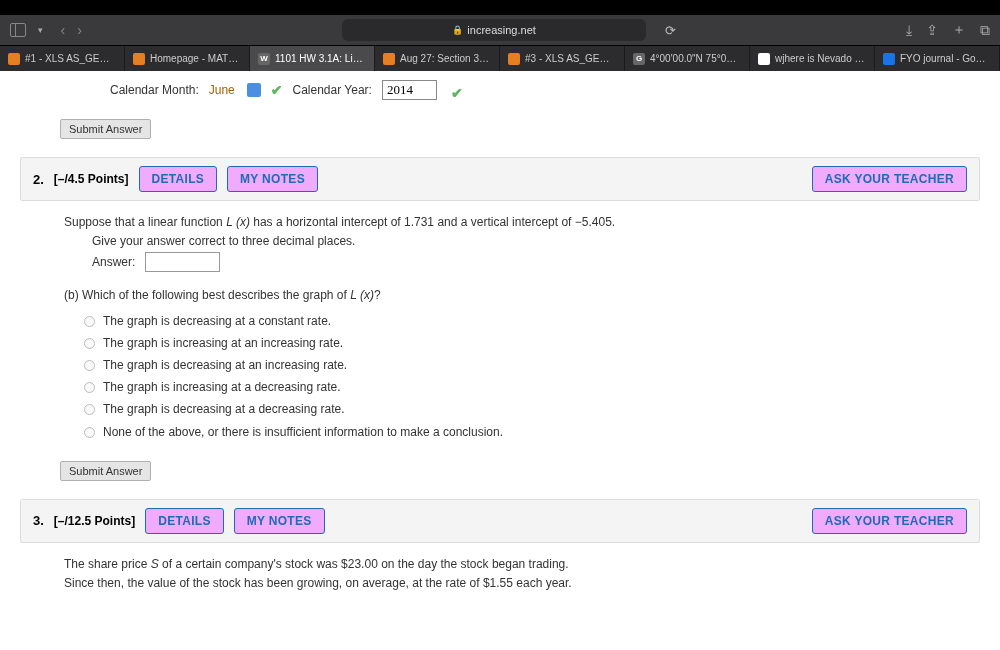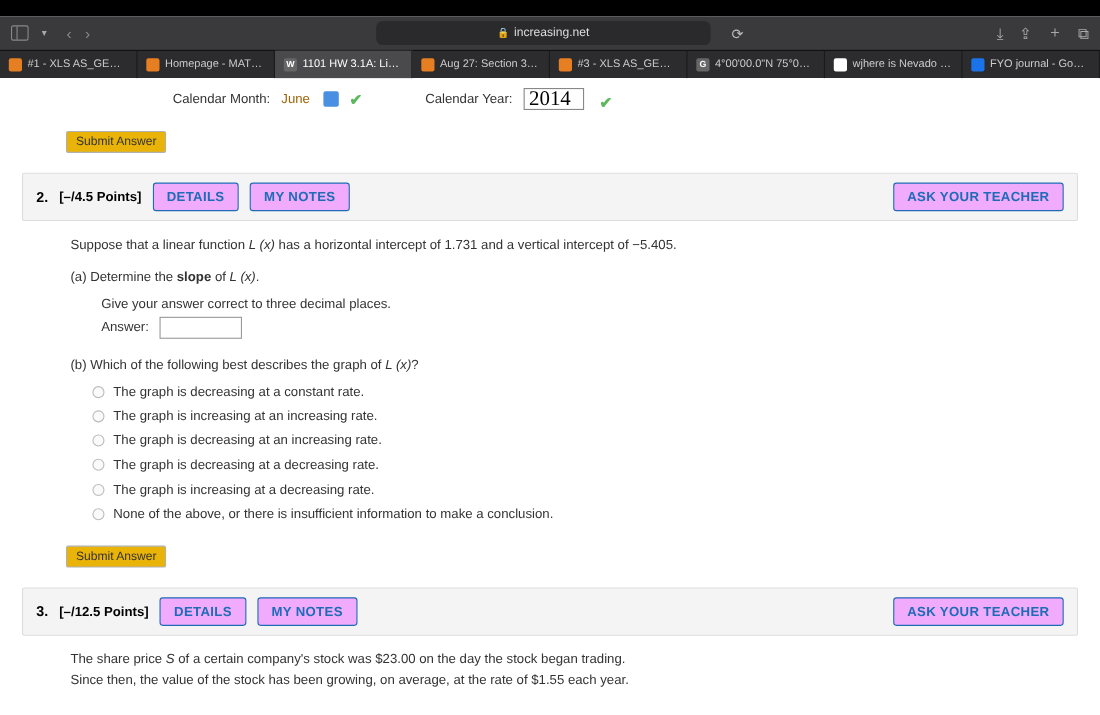--- a/index.html
+++ b/index.html
@@ -28,28 +28,28 @@
   .fav-gray { background:#666; color:#fff; }
   .fav-white { background:#fff; }
   .fav-blue { background:#1a73e8; }
   .tab-label { overflow:hidden; text-overflow:ellipsis; }
   
   
   .page { background:#fff; padding: 0 0 20px 0; }
   .content-pad { padding: 0 20px; }
   
   .inline-row { display:flex; align-items:center; gap:10px; padding: 8px 0 10px 90px; font-size:12px; color:#333; }
-  .label-txt { color:#333;margin-left:47px; }
+  .label-txt { color:#333; }
   .month-val { color:#a16207; margin-right:2px; }
   .blue-sq { width:14px; height:14px; background:#4a90e2; border-radius:2px; }
   .green-check { color:#5cb85c; font-size:14px; font-weight:bold; }
-  .year-input { width:55px; height:20px; border:1px solid #888; padding:0 4px; font-size:19px; font-family:serif; }
+  .year-input { width:55px; height:20px; border:1px solid #888; padding:0 4px; font-size:13px; font-family:serif; }
   .check-below { color:#5cb85c; font-size:14px; margin-left:4px; margin-top:6px; }
   
-  .submit-btn { background:#eab308; border:1px solid #b0b0b0; border-radius:2px; padding:3px 8px; font-size:11px; color:#333; cursor:pointer; margin:8px 0 12px 40px; }
+  .submit-btn { background:#e5e5e5; border:1px solid #b0b0b0; border-radius:2px; padding:3px 8px; font-size:11px; color:#333; cursor:pointer; margin:8px 0 12px 40px; }
   
   .q-header { background:#f4f4f4; border:1px solid #ddd; border-radius:2px; padding:8px 12px; display:flex; align-items:center; gap:10px; margin-top:6px; }
   .q-num { font-weight:bold; font-size:13px; color:#000; }
   .points { font-weight:bold; font-size:12px; color:#000; }
   .pill-btn { border:1.5px solid #1e6bb8; color:#1e6bb8; background:#f0abfc; border-radius:3px; padding:5px 12px; font-size:12px; font-weight:bold; cursor:pointer; letter-spacing:0.3px; }
   .spacer { flex:1; }
   
   .q-body { padding: 12px 12px 8px 44px; font-size:12px; color:#333; line-height:1.6; }
   .part { margin:10px 0 6px 0; }
   .indent { margin-left:28px; }
@@ -147,23 +147,20 @@
       <button class="pill-btn">MY NOTES</button>
       <span class="spacer"></span>
       <button class="pill-btn">ASK YOUR TEACHER</button>
     </div>
 
     <div class="q-body">
       <div>
         <span>Suppose that a linear function </span><span class="it">L (x)</span><span> has a horizontal intercept of 1.731 and a vertical intercept of −5.405.</span>
       </div>
 
-      <div class="part">
-        <span>(a) Determine the </span><span class="bold">slope</span><span> of </span><span class="it">L (x)</span><span>.</span>
-      </div>
       <div class="indent">Give your answer correct to three decimal places.</div>
       <div class="answer-row">
         <span>Answer:</span>
         <input class="ans-input" style="">
       </div>
 
       <div class="part">
         <span>(b) Which of the following best describes the graph of </span><span class="it">L (x)</span><span>?</span>
       </div>
       <div id="q2-options">
@@ -174,25 +171,25 @@
           <div class="radio-row">
             <span class="radio"></span>
             <span>The graph is increasing at an increasing rate.</span>
           </div>
           <div class="radio-row">
             <span class="radio"></span>
             <span>The graph is decreasing at an increasing rate.</span>
           </div>
           <div class="radio-row">
             <span class="radio"></span>
+            <span>The graph is increasing at a decreasing rate.</span>
+          </div>
+          <div class="radio-row">
+            <span class="radio"></span>
             <span>The graph is decreasing at a decreasing rate.</span>
-          </div>
-          <div class="radio-row">
-            <span class="radio"></span>
-            <span>The graph is increasing at a decreasing rate.</span>
           </div>
           <div class="radio-row">
             <span class="radio"></span>
             <span>None of the above, or there is insufficient information to make a conclusion.</span>
           </div>
         </div>
     </div>
 
     <button class="submit-btn">Submit Answer</button>
 

